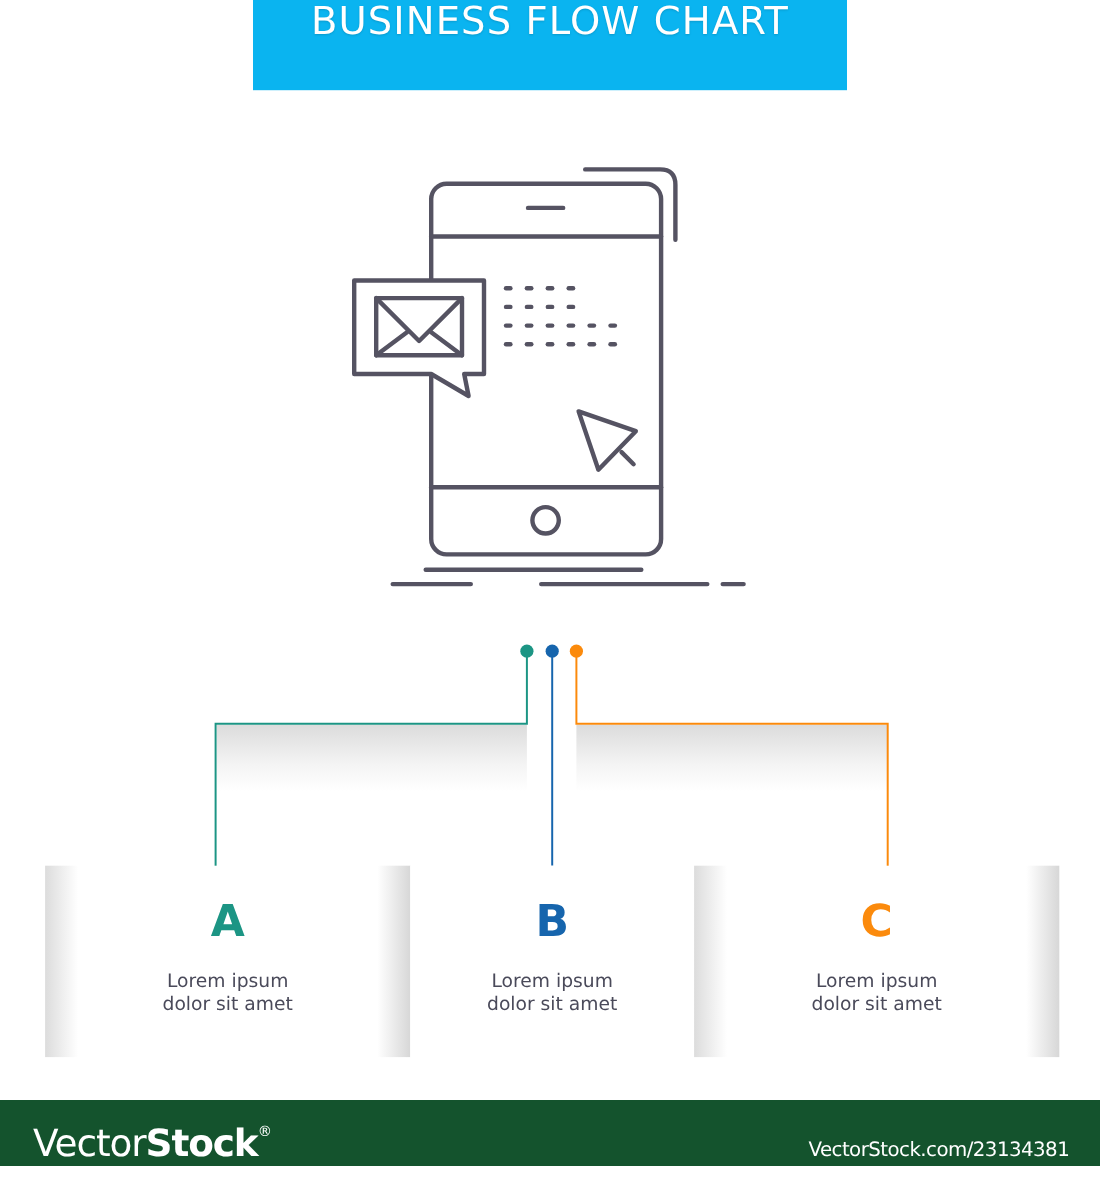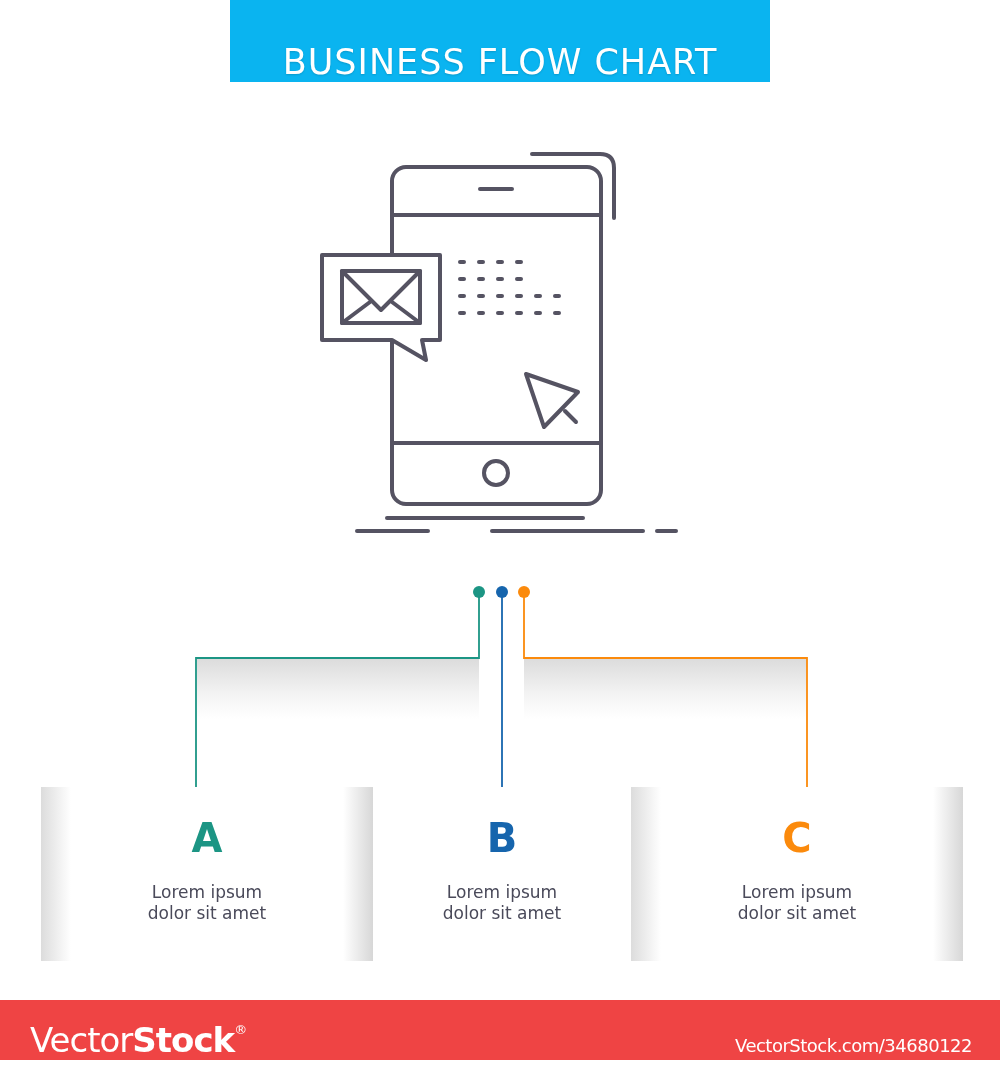--- a/index.html
+++ b/index.html
@@ -1,26 +1,26 @@
 <!DOCTYPE html>
 <html><head>
 <meta charset="utf-8">
 <style>
   html, body { margin:0; padding:0; }
   body { width:1000px; height:1080px; background:#ffffff; position:relative; overflow:hidden; font-family:"Liberation Sans", sans-serif; }
-  .title-banner { position:absolute; left:230px; top:0; width:540px; height:82px; background:#0ab4f0; display:flex; align-items:flex-end; justify-content:center; }
+  .title-banner { position:absolute; left:230px; top:0; width:540px; height:82px; background:#0ab4f0; display:flex; align-items:flex-start; justify-content:center; }
   .title-banner span { color:#ffffff; font-size:35px; letter-spacing:1px; font-family:"DejaVu Sans", sans-serif; font-weight:normal; text-shadow:0 1px 2px rgba(0,0,0,0.15); }
   .icon-wrap { position:absolute; left:310px; top:140px; width:380px; height:400px; }
   .connectors { position:absolute; left:0; top:0; width:1000px; height:1000px; pointer-events:none; }
   .shade { position:absolute; background:linear-gradient(to bottom, #dcdcdc 0%, #f4f4f4 60%, rgba(255,255,255,0) 100%); }
   .panel { position:absolute; top:787px; height:174px; background:#ffffff; }
   .panel.side { background:linear-gradient(to right, #dcdcdc 0px, #ffffff 30px, #ffffff calc(100% - 30px), #d7d7d7 100%); }
   .panel .letter { position:absolute; top:28px; width:100%; text-align:center; font-size:40px; font-weight:bold; font-family:"DejaVu Sans", sans-serif; }
   .panel .desc { position:absolute; top:95px; width:100%; text-align:center; font-size:17px; line-height:21px; color:#4a4a5a; font-family:"DejaVu Sans", sans-serif; }
-  .footer { position:absolute; left:0; top:1000px; width:1000px; height:60px; background:#ef4444;text-decoration:underline; }
+  .footer { position:absolute; left:0; top:1000px; width:1000px; height:60px; background:#14532d;text-decoration:underline; }
   .footer .brand { position:absolute; left:30px; top:20px; color:#fff; font-size:34px; font-family:"DejaVu Sans", sans-serif; letter-spacing:-1px; }
   .footer .brand b { font-weight:bold; }
   .footer .brand sup { font-size:13px; vertical-align:top; position:relative; top:2px; }
   .footer .url { position:absolute; right:28px; top:35px; color:#fff; font-size:18px; font-family:"DejaVu Sans", sans-serif; letter-spacing:-0.5px; }
 </style>
 </head>
 <body>
 
 <div class="title-banner">
   <span>BUSINESS FLOW CHART</span>
@@ -106,14 +106,14 @@
 <div class="panel side" style="left:631px; width:332px;">
   <div class="letter" style="color:#fb8a0c;">C</div>
   <div class="desc">
     <div>Lorem ipsum</div>
     <div>dolor sit amet</div>
   </div>
 </div>
 
 <div class="footer">
   <div class="brand"><span>Vector</span><b>Stock</b><sup>®</sup></div>
-  <div class="url">VectorStock.com/34680122</div>
+  <div class="url">VectorStock.com/23134381</div>
 </div>
 
 </body></html>

